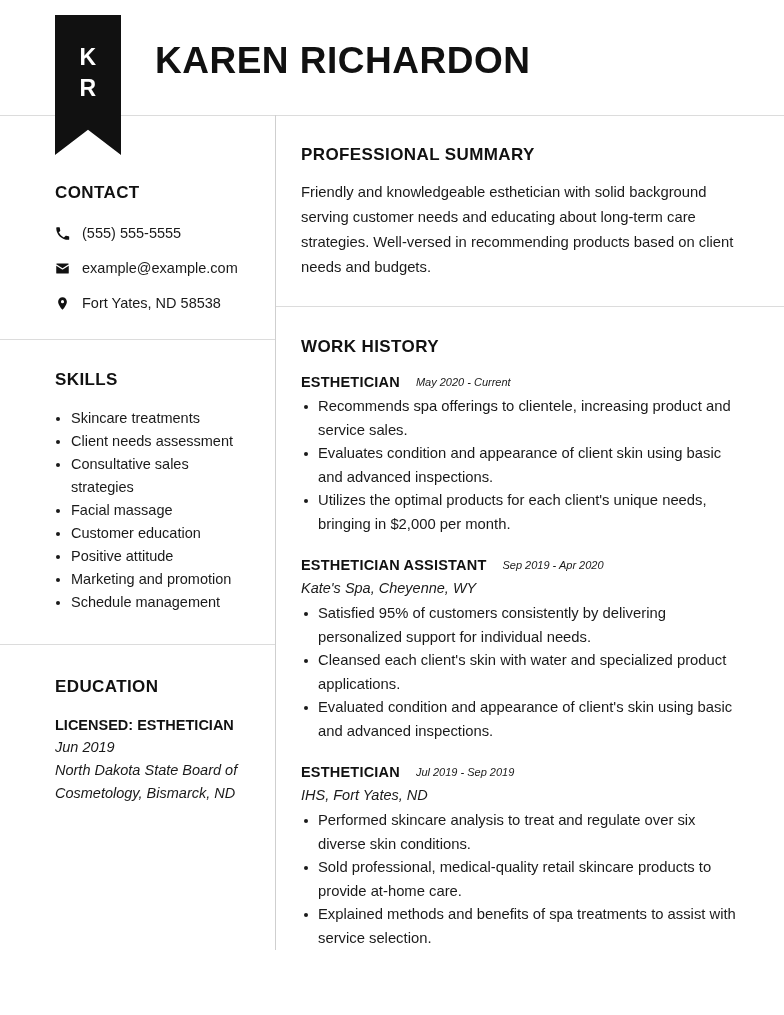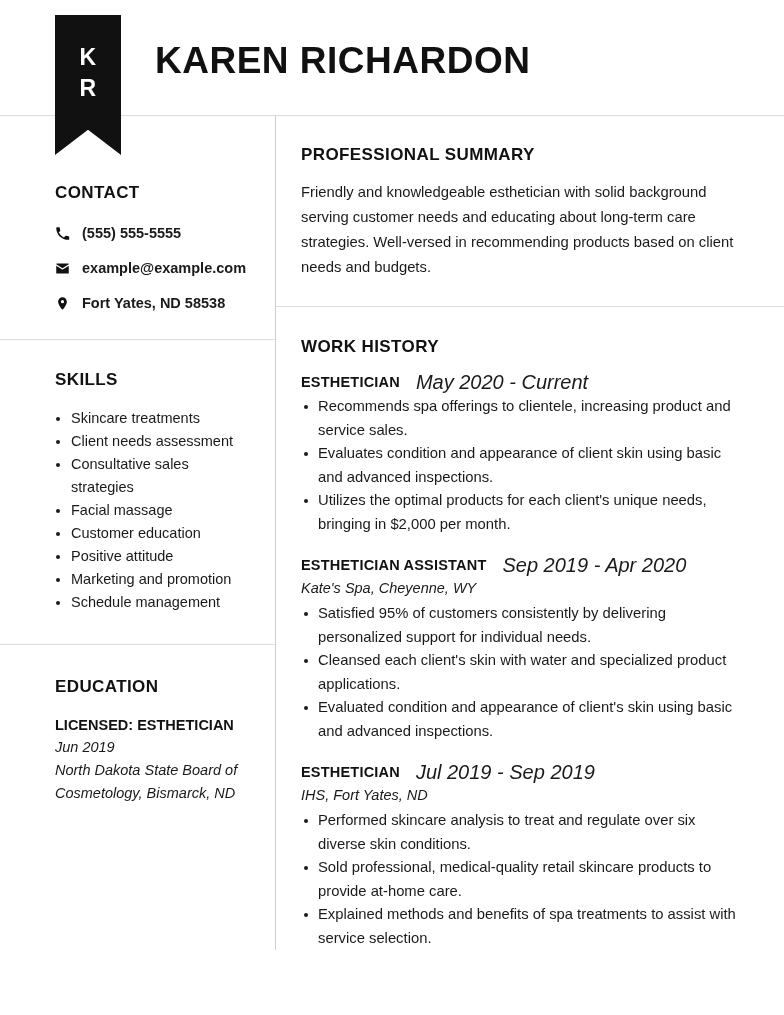--- a/index.html
+++ b/index.html
@@ -123,21 +123,21 @@
   .contact-item:last-child { margin-bottom: 0; }
   .contact-icon {
     width: 20px;
     flex: 0 0 20px;
     display: flex;
     align-items: center;
     justify-content: flex-start;
     color: #111111;
   }
   .contact-icon svg { display: block; }
-  .contact-text { margin-left: 7px; font-weight: bold; }
+  .contact-text { margin-left: 7px; }
 
   ul.bullets {
     list-style: none;
     margin: 0;
     padding: 0;
   }
   ul.bullets li {
     position: relative;
     padding-left: 16px;
     font-size: 14.5px;
@@ -204,21 +204,21 @@
     line-height: 22px;
   }
   .job-title {
     font-size: 14.5px;
     font-weight: bold;
     letter-spacing: 0.2px;
     color: #111111;
     white-space: nowrap;
   }
   .job-dates {
-    font-size: 20px;
+    font-size: 11px;
     font-style: italic;
     color: #1a1a1a;
     margin-left: 16px;
     white-space: nowrap;
   }
   .job-company {
     font-size: 14.5px;
     font-style: italic;
     color: #1a1a1a;
     line-height: 24px;

